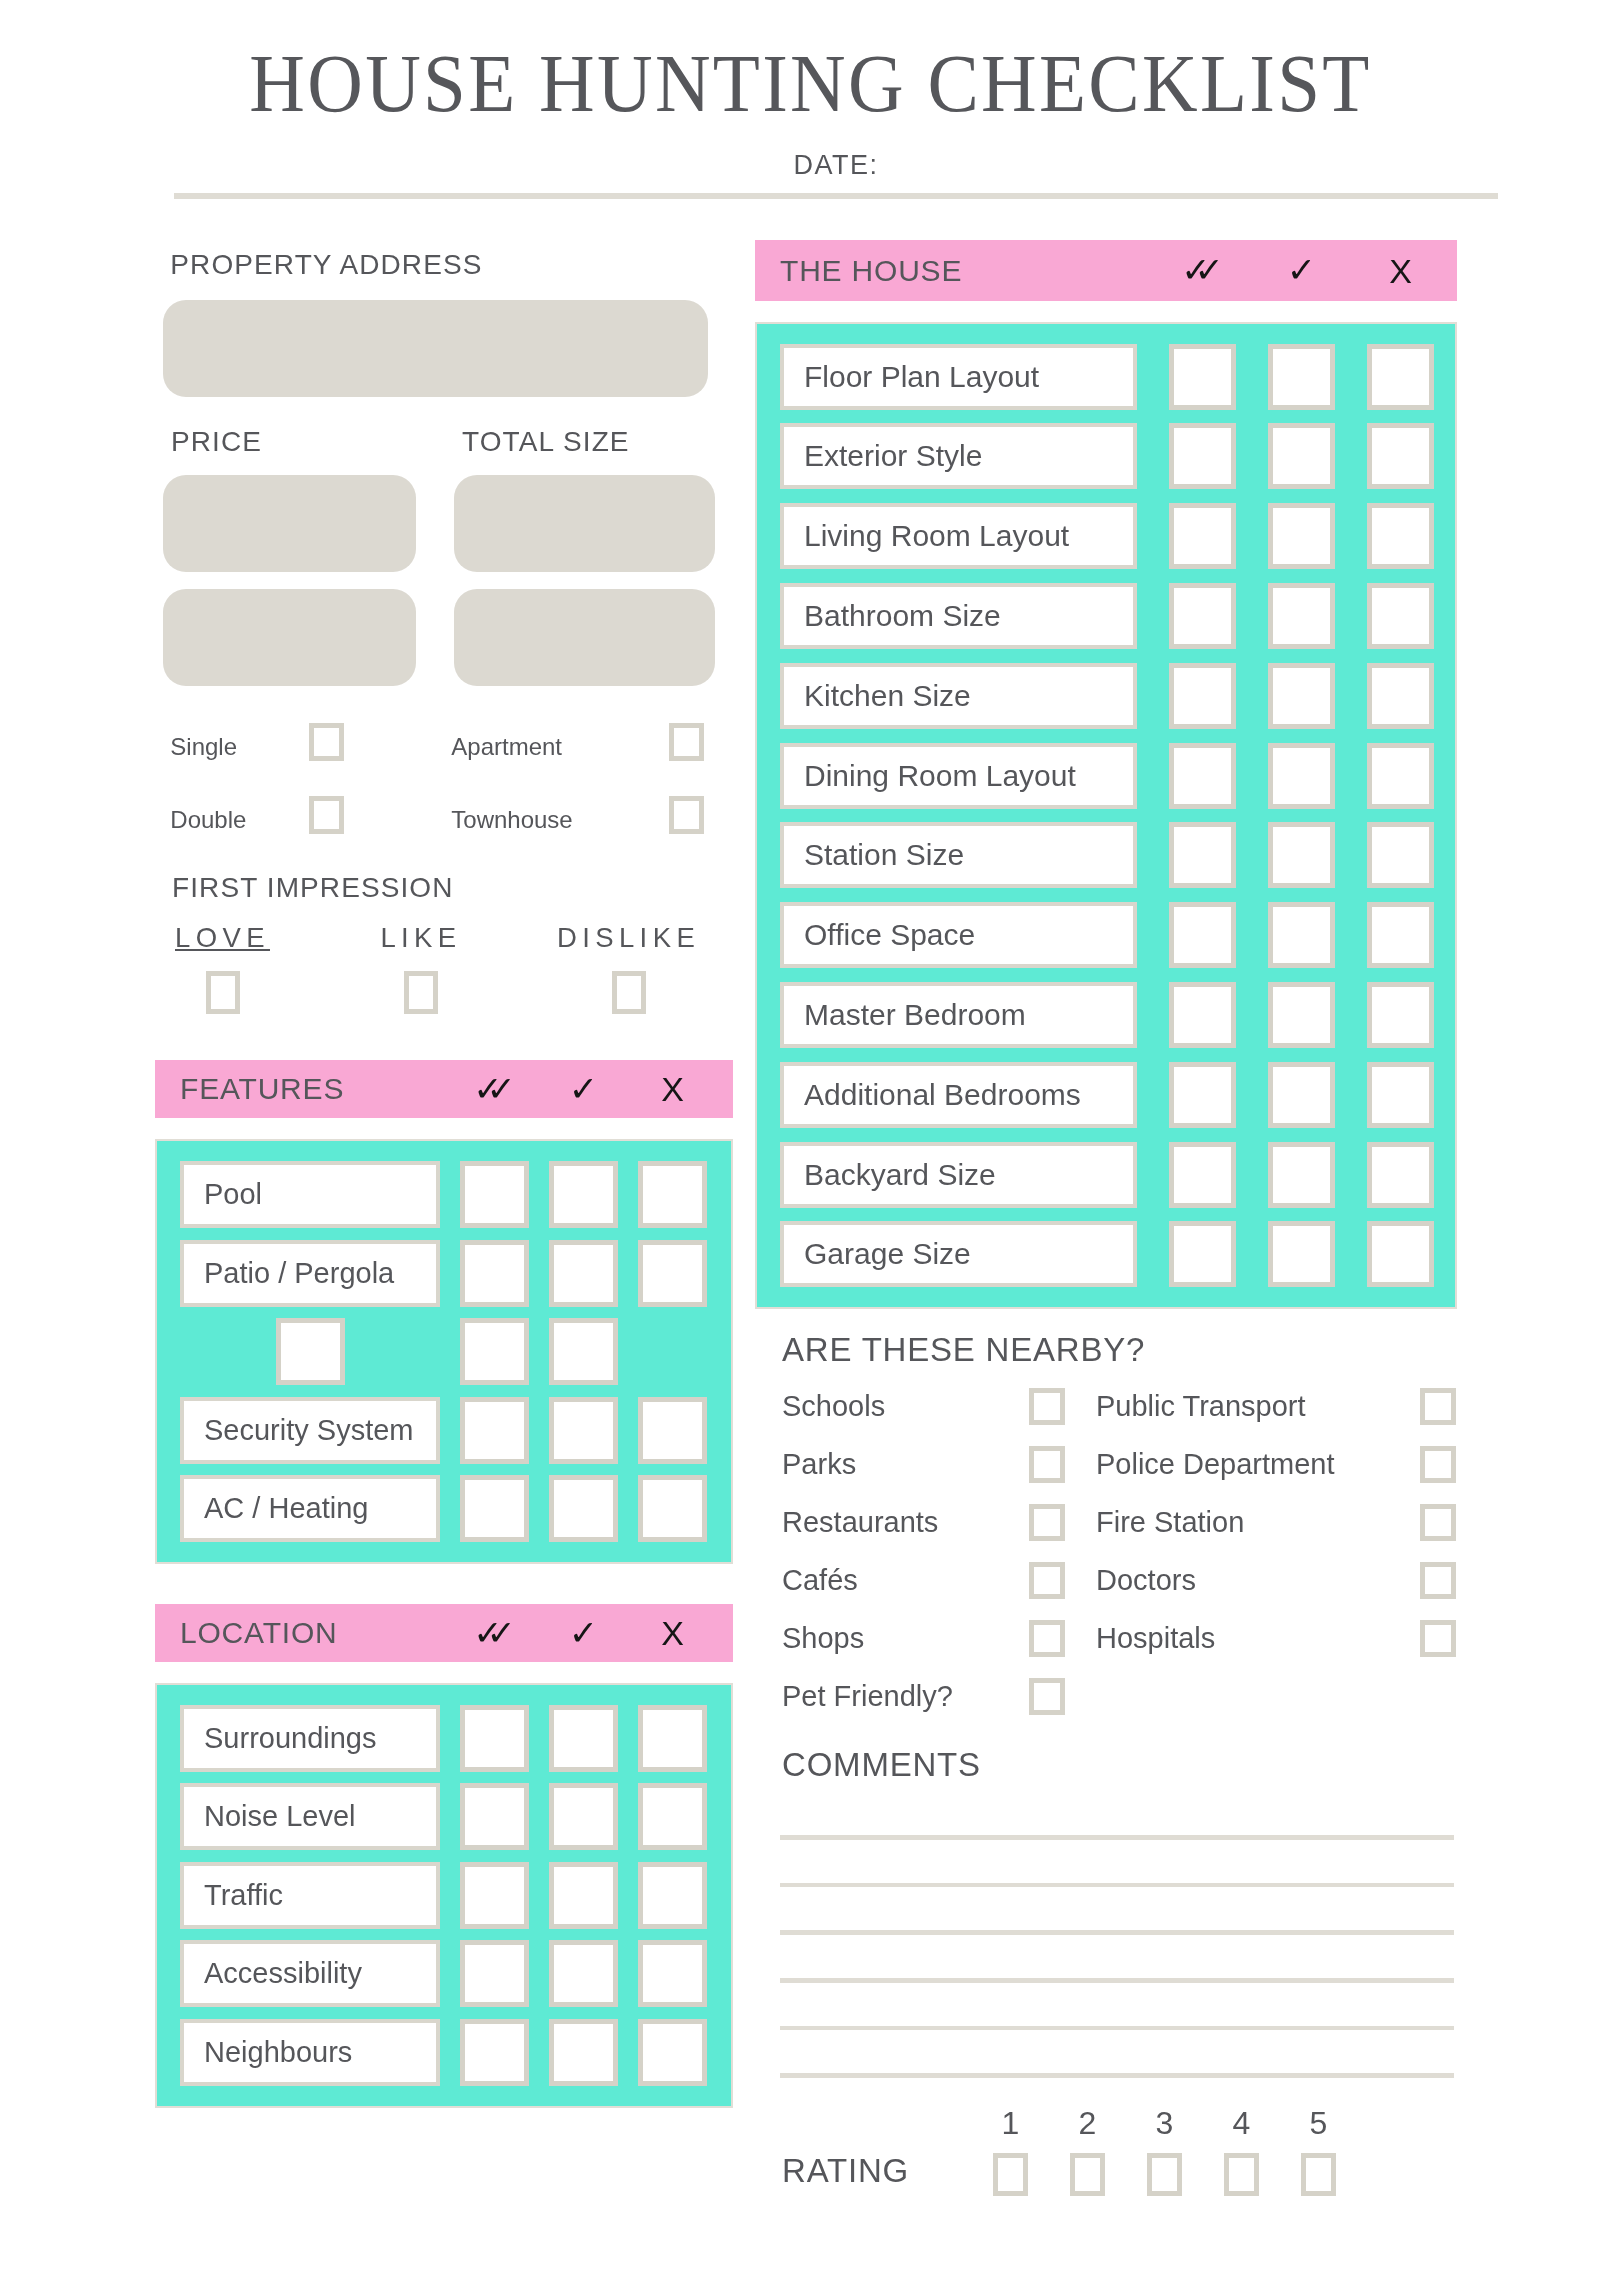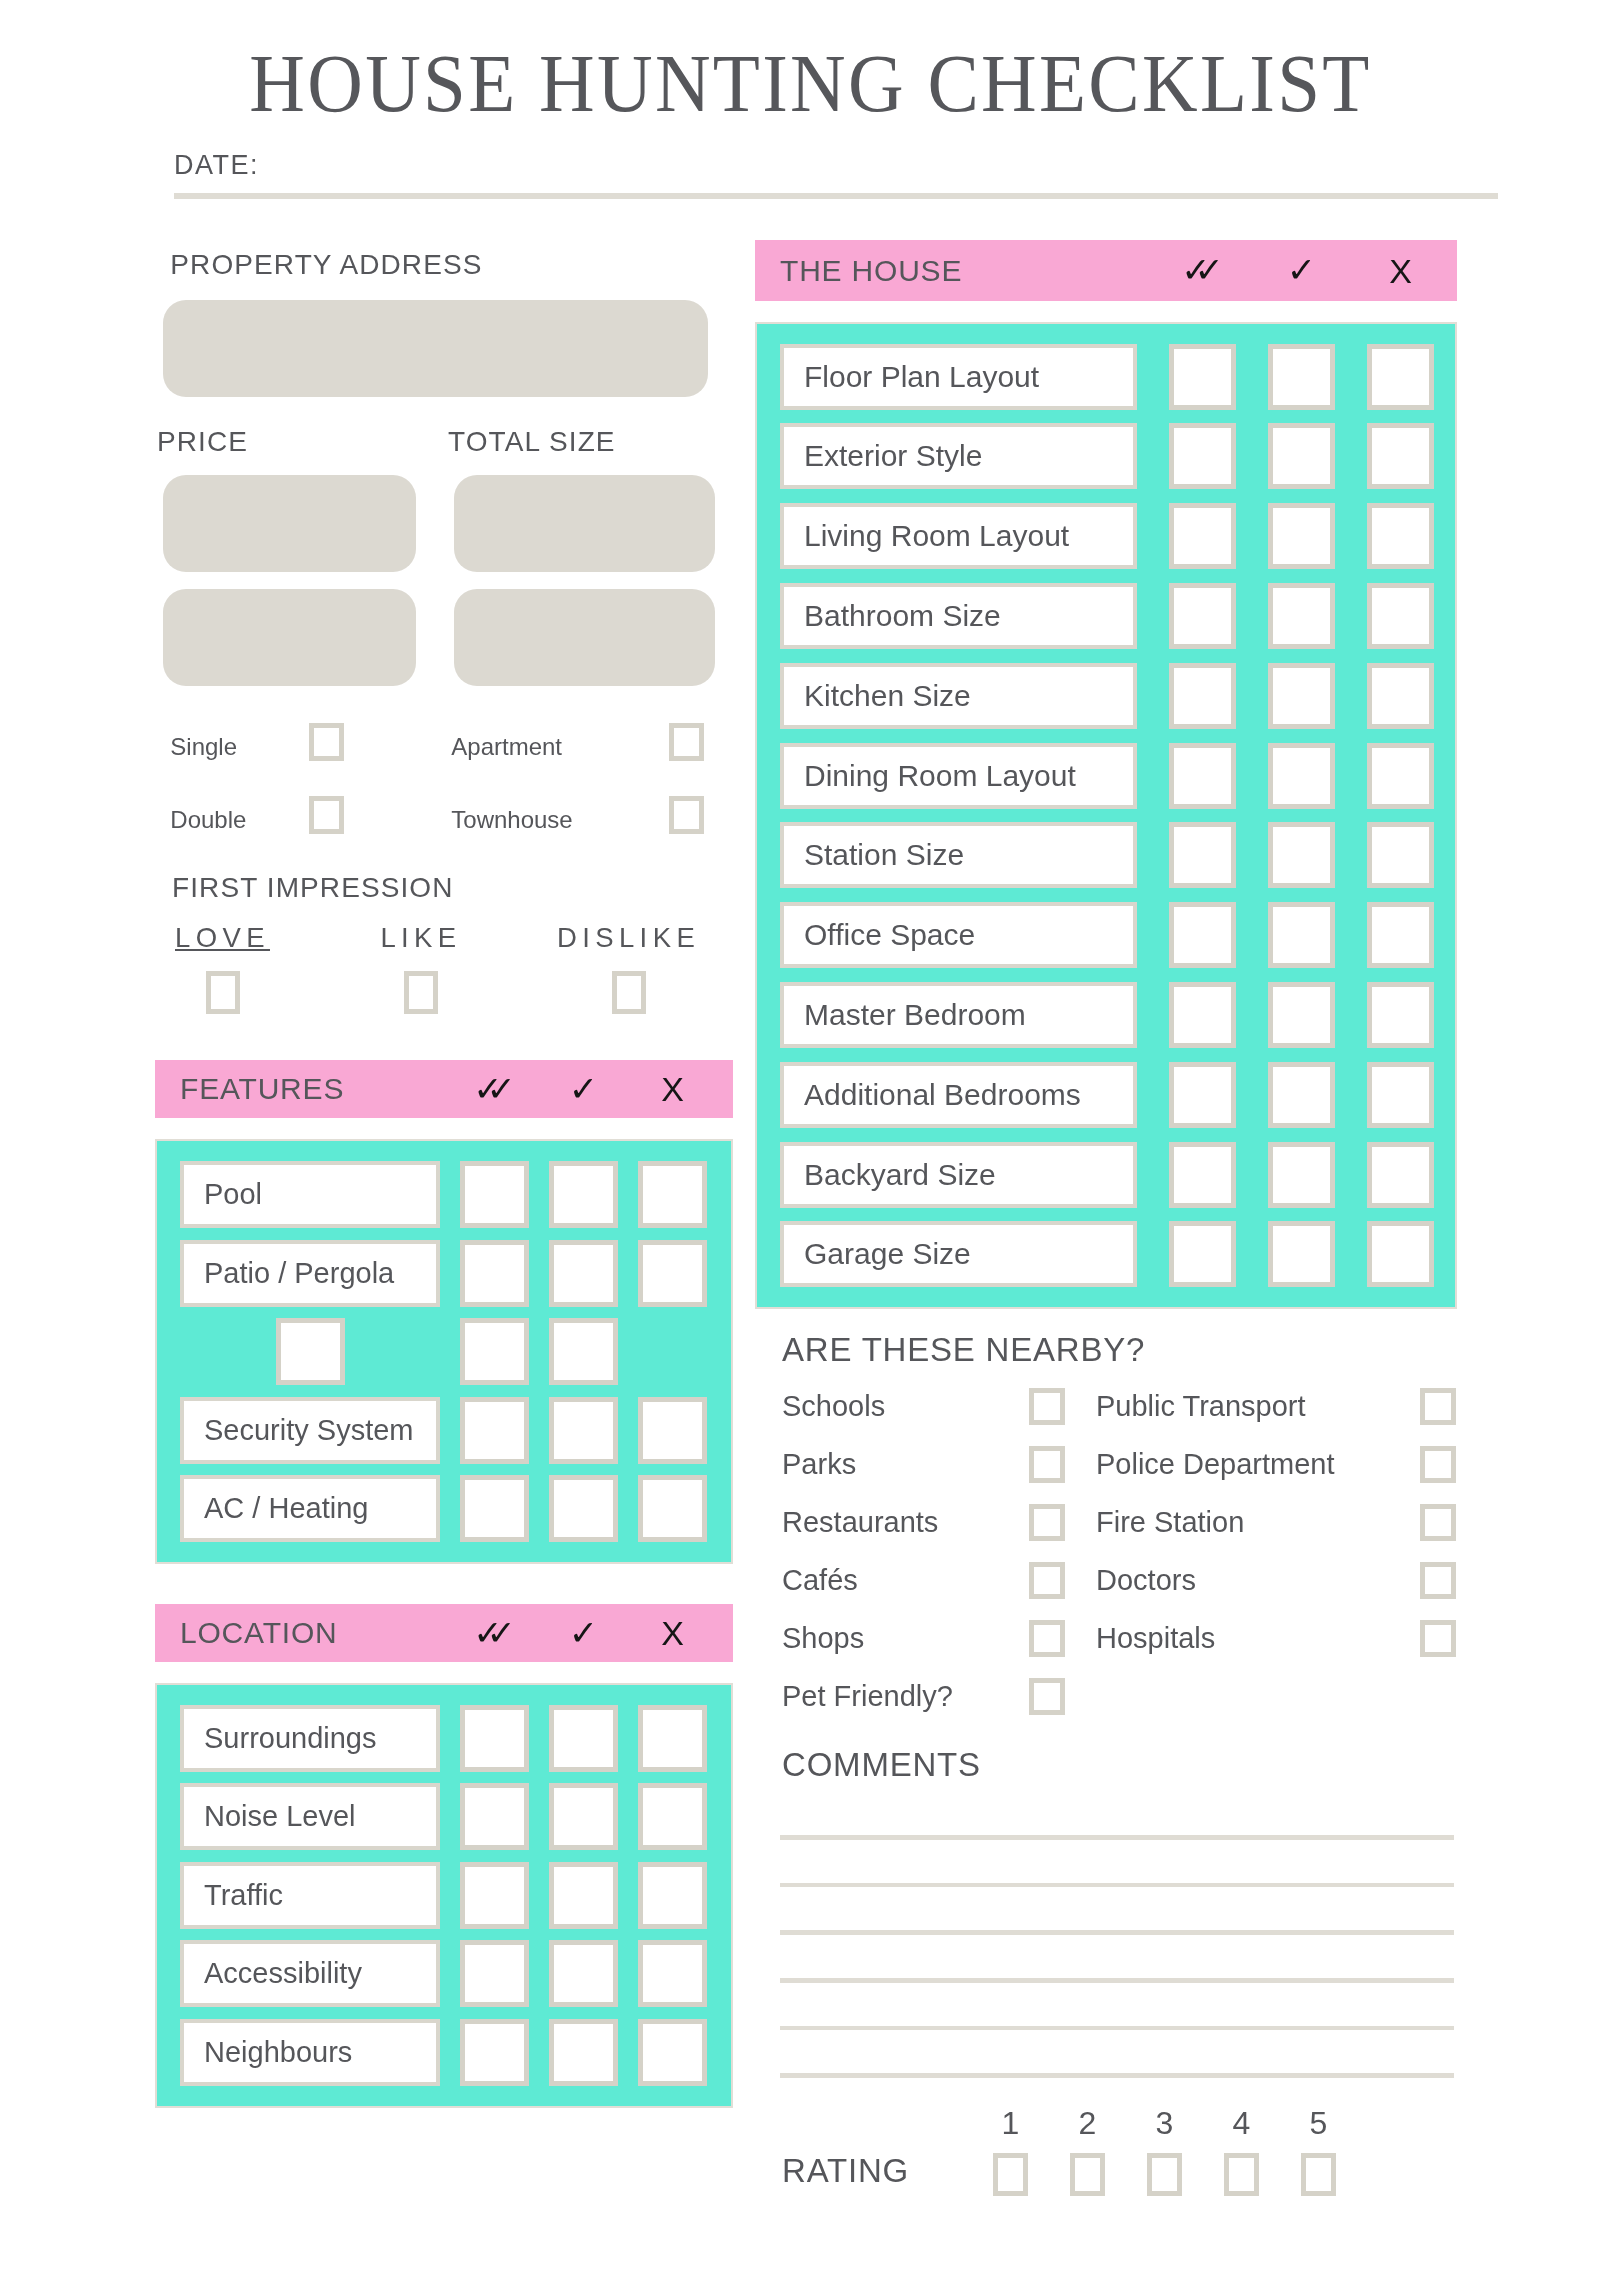--- a/index.html
+++ b/index.html
@@ -10,32 +10,32 @@
     overflow:hidden;
   }
   
   .title {
     position:absolute; top:37px; left:0; width:100%;
     text-align:center; font-family:"Liberation Serif", serif;
     font-size:77px; letter-spacing:2.3px; color:#56575b; font-weight:400;
     transform:scaleY(1.06); transform-origin:top center;
   }
   .date-row { position:absolute; top:150px; left:174px; right:123px; }
-  .date-label { font-size:27px; letter-spacing:1.5px; }
+  .date-label { font-size:27px; letter-spacing:1.5px;text-align:center; }
   .date-line { height:5.4px; background:#dfdcd4; margin-top:12.2px; }
 
   
   .col-left  { position:absolute; left:155px; top:249px; width:578px; }
   .col-right { position:absolute; left:755px; top:240px; width:702px; }
 
   .field-label { font-size:28px; letter-spacing:1.1px; margin-left:15.3px; line-height:1.15; }
   .fill-box { background:#dcd9d1; border-radius:23px; height:97px; }
   .addr-box { margin:18.4px 0 0 7.7px; width:545px; }
   .two-col-labels { display:grid; grid-template-columns:291px 261px; margin:29px 0 0 0; }
-  .two-col-labels .field-label { margin-left:2px; }
+  .two-col-labels .field-label { margin-left:16px; }
   .two-col-boxes  { display:grid; grid-template-columns:253px 261px; column-gap:38px; margin:17px 0 0 7.7px; }
 
   
   .types { display:grid; grid-template-columns:174px 253px; column-gap:107px; row-gap:35px; margin:37px 0 0 15.3px; }
   .type-item { display:flex; justify-content:space-between; align-items:flex-end; font-size:24px; }
   .cb { background:#ffffff; border:5.4px solid #d5d2c8; box-sizing:border-box; }
   .cb-sm { width:35px; height:38px; }
 
   
   .fi-label { margin:38px 0 0 17px; }

